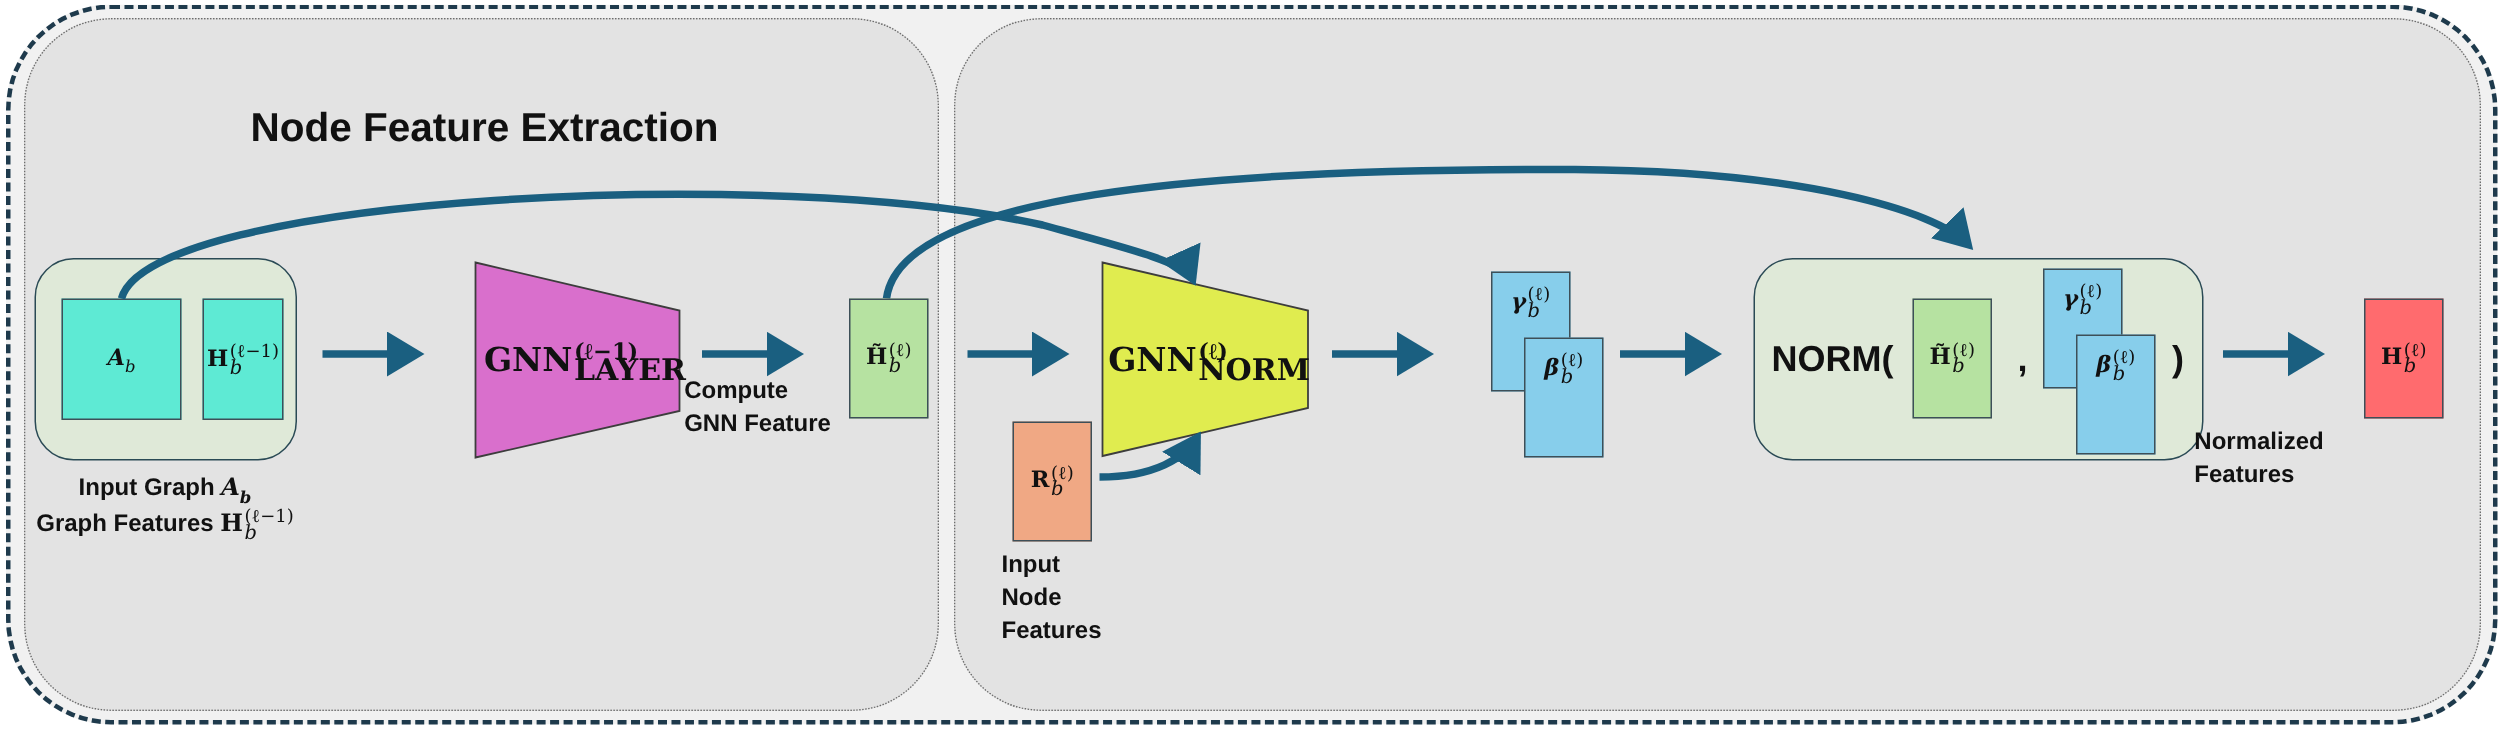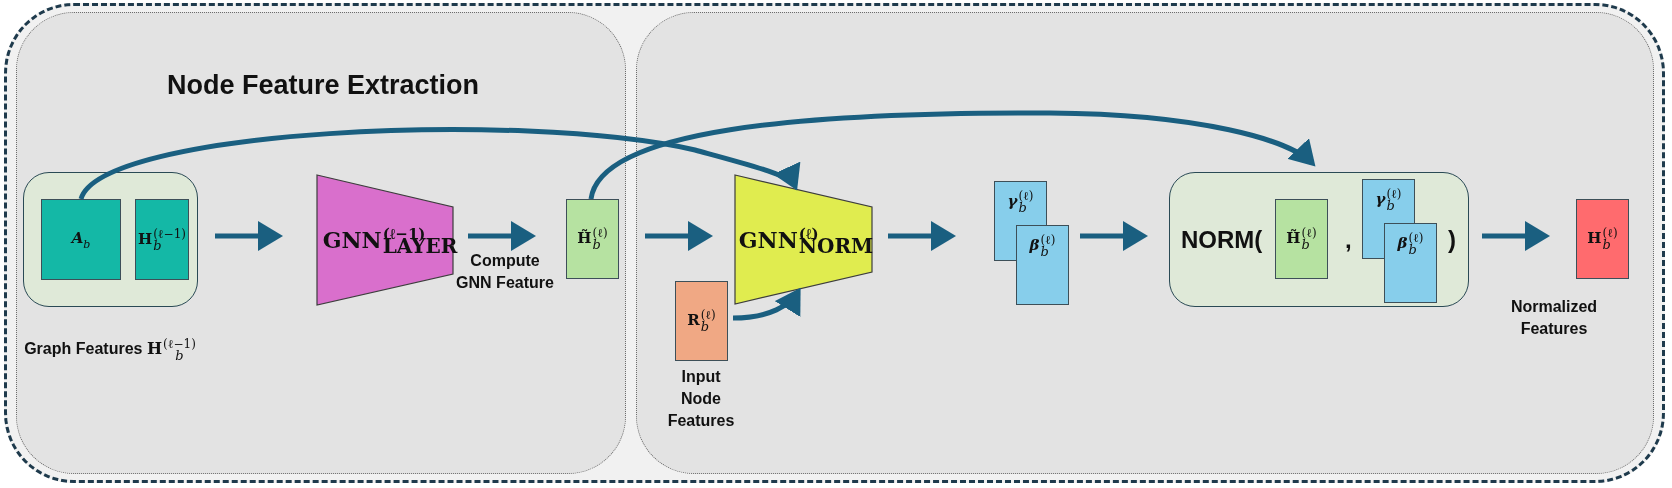--- a/index.html
+++ b/index.html
@@ -3,24 +3,24 @@
 <meta charset="utf-8">
 <style>
   html, body { margin: 0; padding: 0; background: #ffffff; }
   body { width: 1672px; height: 488px; position: relative; overflow: hidden; font-family: "Liberation Sans", sans-serif; }
   #canvas { position: absolute; left: 0; top: 0; width: 1672px; height: 488px; }
   .outer { position: absolute; left: 4px; top: 3px; width: 1661px; height: 480px; border: 3px dashed #1e3a4c; border-radius: 70px; background: #f1f1f1; box-sizing: border-box; }
   .panel { position: absolute; background: #e3e3e3; border: 1px dotted #6d6d6d; border-radius: 58px; box-sizing: border-box; }
   .panel-left { left: 16px; top: 12px; width: 610px; height: 462px; }
   .panel-right { left: 636px; top: 12px; width: 1018px; height: 462px; }
   .title { position: absolute; font-weight: bold; font-size: 27px; color: #111; white-space: nowrap; transform: translateX(-50%); }
-  .label { position: absolute; font-weight: bold; font-size: 16px; color: #111; text-align: center; line-height: 22px; white-space: nowrap; transform: translateX(-50%); }
+  .label { position: absolute; font-weight: bold; font-size: 16px; color: #111; text-align: left; line-height: 22px; white-space: nowrap; transform: translateX(-50%); }
   .group { position: absolute; background: #dfe9d8; border: 1.5px solid #2a4a55; border-radius: 26px; box-sizing: border-box; }
   .box { position: absolute; border: 1.5px solid #3d4f58; box-sizing: border-box; display: flex; align-items: center; justify-content: center; font-family: "DejaVu Serif", serif; font-size: 15px; color: #111; }
-  .peach { background: #14b8a6; }
+  .peach { background: #5eead4; }
   .green { background: #b6e2a1; }
   .blue { background: #87ceeb; }
   .orange { background: #f0a884; }
   .red { background: #ff6b6e; }
   .math b { font-weight: bold; }
   .math i { font-style: italic; }
   .sub { font-size: 11px; vertical-align: -5px; font-style: italic; }
   .stack { display: inline-flex; flex-direction: column; line-height: 12px; vertical-align: middle; margin-left: 1px; }
   .stack .s1 { font-size: 12px; }
   .stack .s2 { font-size: 13px; font-style: italic; }
@@ -44,20 +44,24 @@
   <div class="box peach math" style="left:41px; top:199px; width:80px; height:81px;">
     <span><b><i>A</i></b><span class="sub">b</span></span>
   </div>
   <div class="box peach math" style="left:135px; top:199px; width:54px; height:81px;">
     <span><b>H</b><span class="stack">
           <span class="s1">(ℓ−1)</span>
           <span class="s2">b</span>
         </span></span>
   </div>
 
+  <div class="label" style="left:110px; top:314px;">
+    <span>Input Graph</span>
+    <b style="font-family:'DejaVu Serif',serif;"><i>A</i></b><span class="sub" style="font-family:'DejaVu Serif',serif;">b</span>
+  </div>
   <div class="label" style="left:110px; top:338px;">
     <span>Graph Features</span>
     <b style="font-family:'DejaVu Serif',serif;">H</b><span class="stack" style="font-family:'DejaVu Serif',serif;font-weight:normal;">
         <span class="s1">(ℓ−1)</span>
         <span class="s2">b</span>
       </span>
   </div>
 
   <svg width="1672" height="488">
     <defs>
@@ -155,17 +159,17 @@
         </span></span>
   </div>
   <div class="norm-text" style="left:1448px; top:226px;">)</div>
 
   <div class="box red math" style="left:1576px; top:199px; width:53px; height:80px;">
     <span><b>H</b><span class="stack">
           <span class="s1">(ℓ)</span>
           <span class="s2">b</span>
         </span></span>
   </div>
-  <div class="label" style="left:1554px; top:284px;margin-top:12px;">
+  <div class="label" style="left:1506px; top:284px;">
     <div>Normalized</div>
     <div>Features</div>
   </div>
 </div>
 
 </body></html>

